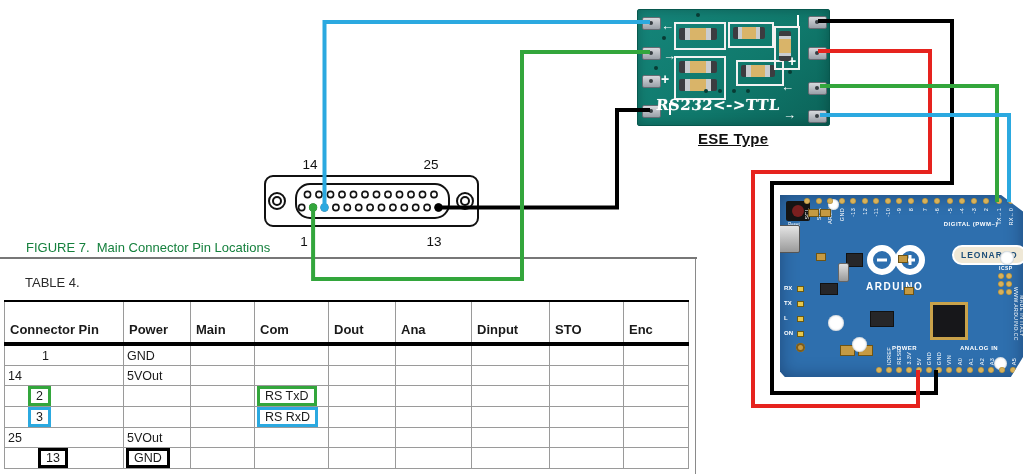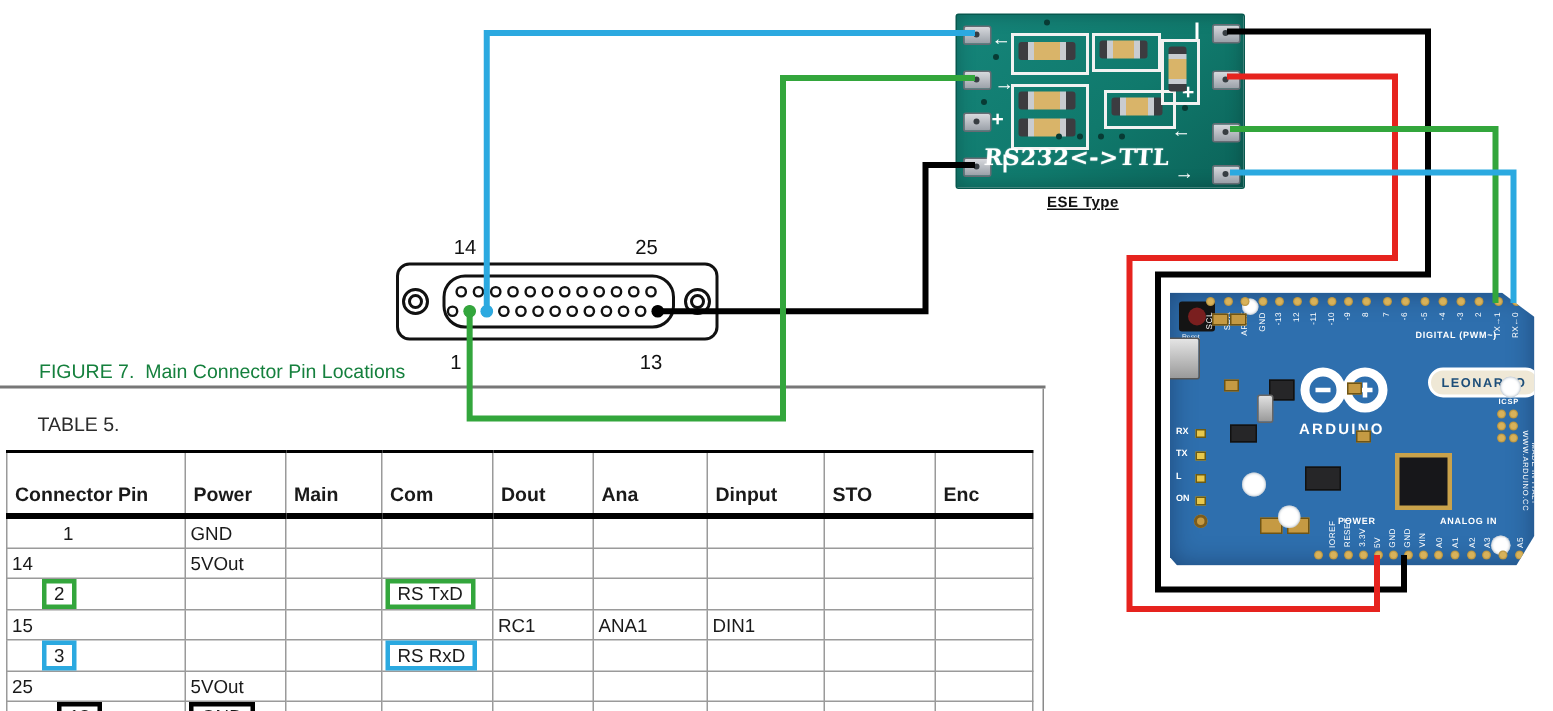--- a/index.html
+++ b/index.html
@@ -45,21 +45,21 @@
   .mdot{position:absolute;width:4px;height:4px;border-radius:50%;background:#083b34;}
   .mark{position:absolute;color:#fff;font-weight:bold;line-height:1;}
   .mbar{position:absolute;width:2px;height:12px;background:#fff;}
   .sbox{position:absolute;border:2px solid #f2f2f2;}
   .res{position:absolute;height:12px;border-radius:2px;
      background:linear-gradient(90deg,#3c3c40 0 16%,#c9ccd0 16% 28%,#d9b469 28% 72%,#c9ccd0 72% 84%,#3c3c40 84%);}
   .resv{position:absolute;width:12px;border-radius:2px;
      background:linear-gradient(180deg,#3c3c40 0 16%,#c9ccd0 16% 28%,#d9b469 28% 72%,#c9ccd0 72% 84%,#3c3c40 84%);}
   .silk{left:18px;top:86px;color:#fff;font-family:"DejaVu Serif",serif;font-weight:bold;
      font-size:15px;letter-spacing:.5px;transform:skewX(-4deg);text-shadow:0 0 1px rgba(255,255,255,.6);}
-  .ese-label{left:698px;top:130px;font-size:10px;font-weight:bold;color:#111;
+  .ese-label{left:698px;top:130px;font-size:15px;font-weight:bold;color:#111;
      text-decoration:underline;letter-spacing:.3px;}
 
   
   #arduino{left:780px;top:195px;width:243px;height:182px;background:var(--arduino-pcb);
      clip-path:polygon(0 0,91% 0,100% 9%,100% 89%,95% 100%,2% 100%,0 97%);
      box-shadow:inset 0 0 18px rgba(0,0,25,.35);}
   .hole{position:absolute;border-radius:50%;background:#fff;box-shadow:inset 0 0 2px #89a;}
   .goldring{position:absolute;border-radius:50%;background:#c59a43;box-shadow:inset 0 0 0 2px #7a5c1e;}
   .dotrow{position:absolute;display:flex;justify-content:space-between;}
   .dot{width:6px;height:6px;border-radius:50%;background:radial-gradient(circle,#d8b25a 40%,#8a6a20 100%);}
@@ -105,21 +105,21 @@
   .conn-label{fill:#111;font-size:13.5px;font-family:"Liberation Sans",sans-serif;text-anchor:middle;}
 </style>
 </head>
 <body>
 
 <div id="canvas">
 
   <div class="abs fig-caption">FIGURE 7.&nbsp; Main Connector Pin Locations</div>
   <div class="abs fig-rule"></div>
   <div class="abs frame-line"></div>
-  <div class="abs table-label">TABLE 5.</div>
+  <div class="abs table-label">TABLE 4.</div>
 
   <table class="pin-table">
     <colgroup>
       <col style="width:119px">
         <col style="width:67px">
         <col style="width:64px">
         <col style="width:74px">
       <col style="width:67px">
         <col style="width:76px">
         <col style="width:78px">
@@ -163,31 +163,20 @@
     <tr>
       <td><span class="hl hl-green ind-b">2</span></td>
       <td></td>
           <td></td>
       <td><span class="hl hl-green flushbox">RS TxD</span></td>
       <td></td>
           <td></td>
       <td></td>
           <td></td>
       <td></td>
-    </tr>
-    <tr>
-      <td>15</td>
-      <td></td>
-          <td></td>
-      <td></td>
-      <td>RC1</td>
-      <td>ANA1</td>
-      <td>DIN1</td>
-      <td></td>
-          <td></td>
     </tr>
     <tr>
       <td><span class="hl hl-blue ind-b">3</span></td>
       <td></td>
           <td></td>
       <td><span class="hl hl-blue flushbox">RS RxD</span></td>
       <td></td>
           <td></td>
       <td></td>
           <td></td>

